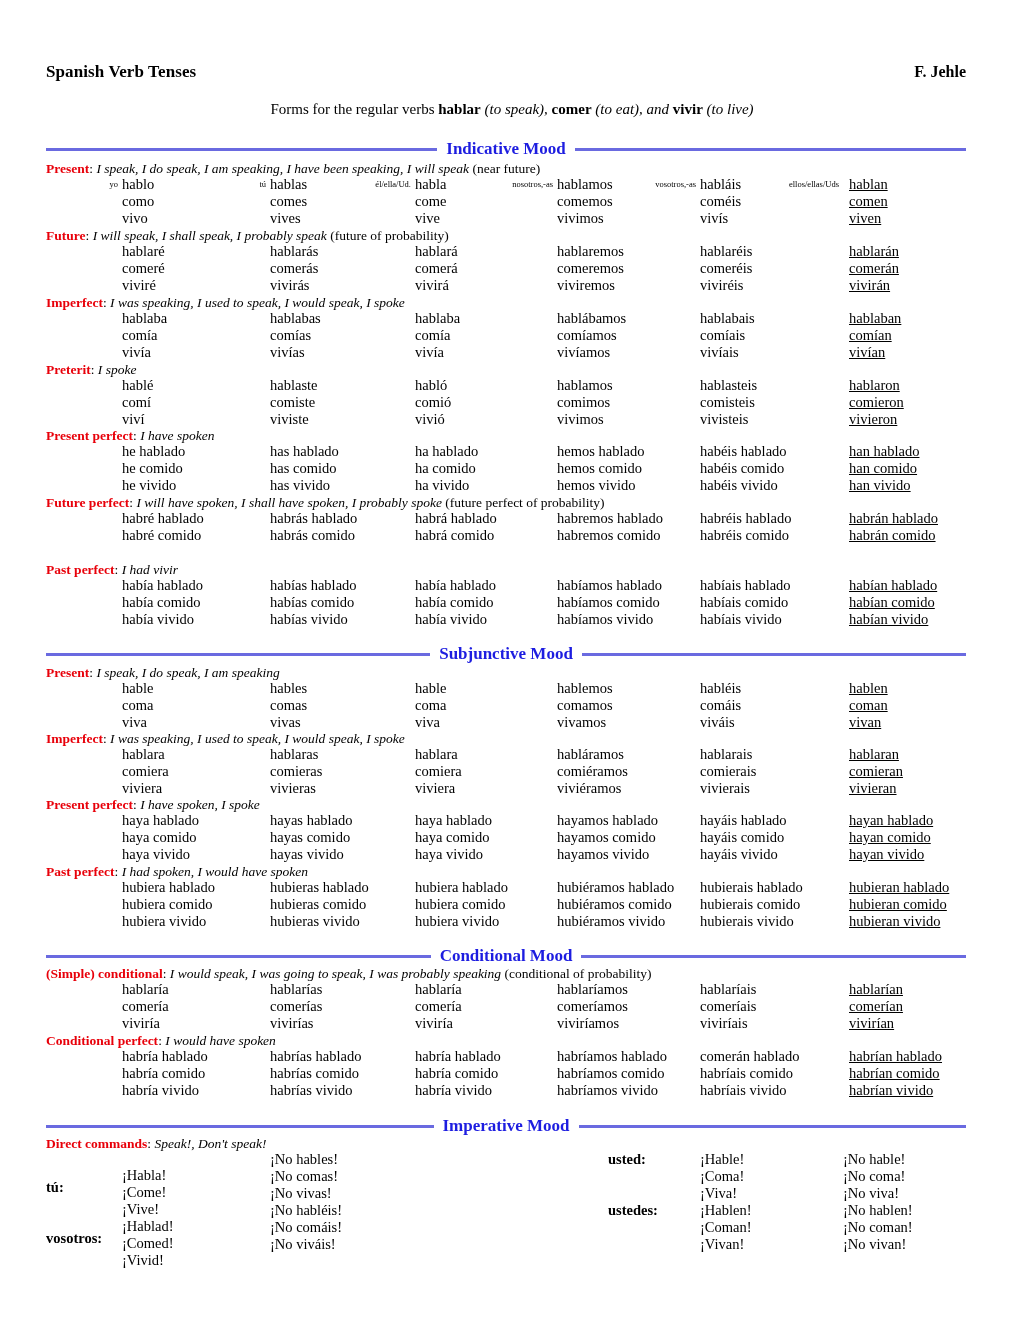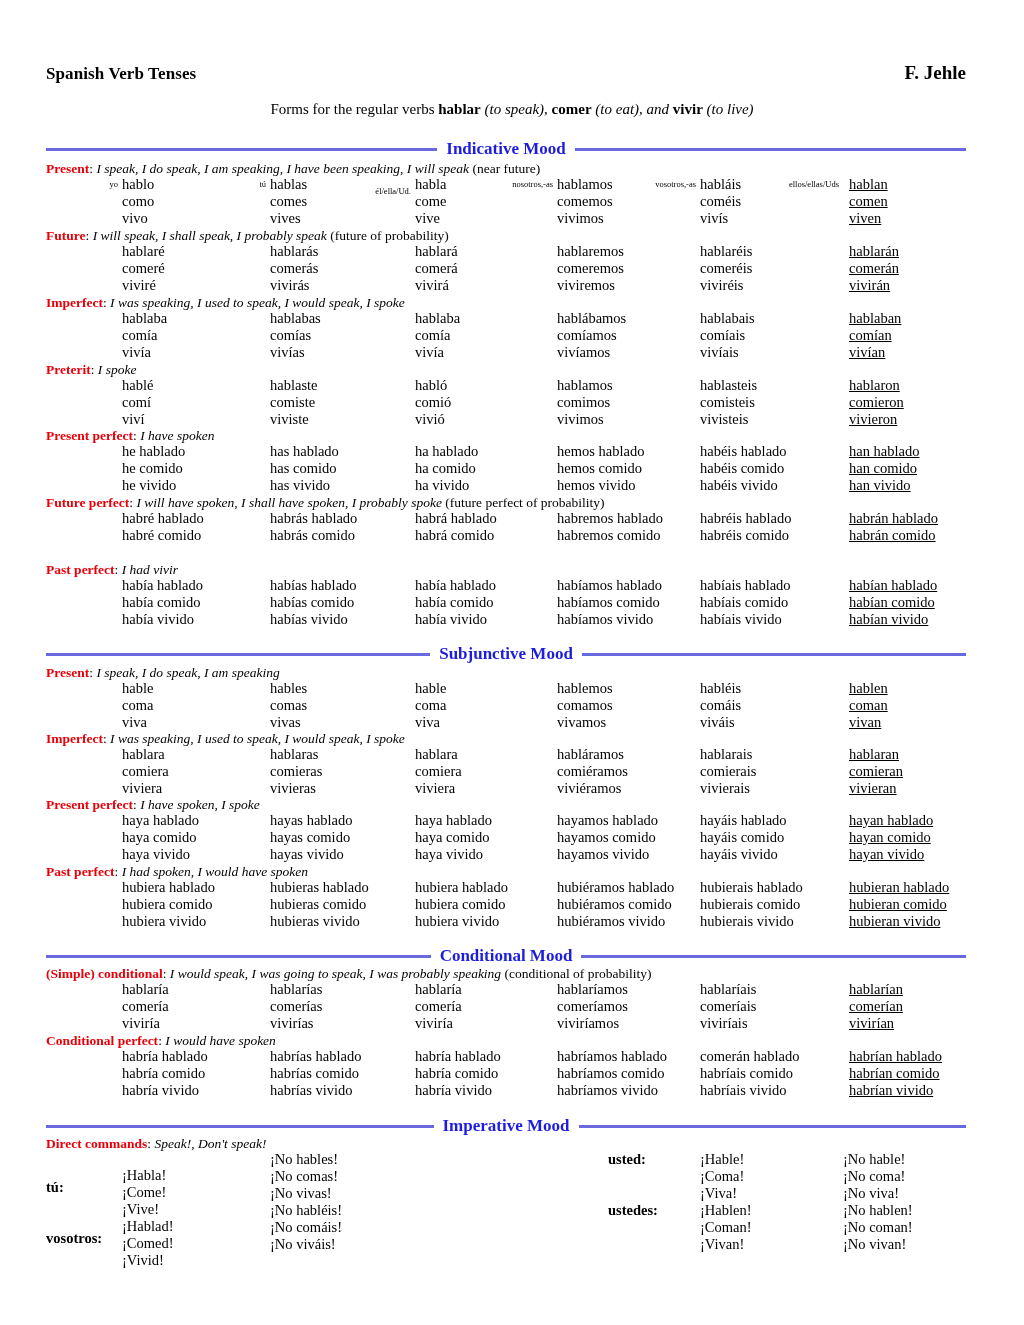--- a/index.html
+++ b/index.html
@@ -31,21 +31,21 @@
     display: flex;
     justify-content: space-between;
     align-items: baseline;
   }
   .doc-title {
     font-size: 17px;
     font-weight: bold;
     letter-spacing: 0.1px;
   }
   .doc-author {
-    font-size: 19px;
+    font-size: 16px;
     font-weight: bold;
   }
   .subtitle {
     position: absolute;
     left: 0;
     top: 101px;
     width: 1024px;
     text-align: center;
     font-size: 15px;
   }
@@ -122,21 +122,21 @@
   .pron {
     position: absolute;
     font-size: 8.5px;
     line-height: 17px;
     text-align: right;
     white-space: nowrap;
     color: #000;
   }
   .p0 { left: 26px;  width: 46px; }
   .p1 { left: 174px; width: 46px; }
-  .p2 { left: 300px; width: 65px; margin-top: 7px; }
+  .p2 { left: 300px; width: 65px; }
   .p3 { left: 436px; width: 71px; }
   .p4 { left: 579px; width: 71px; }
   .p5 { left: 715px; width: 78px; }
 
   
   .imp {
     position: absolute;
     left: 46px;
     width: 930px;
   }

